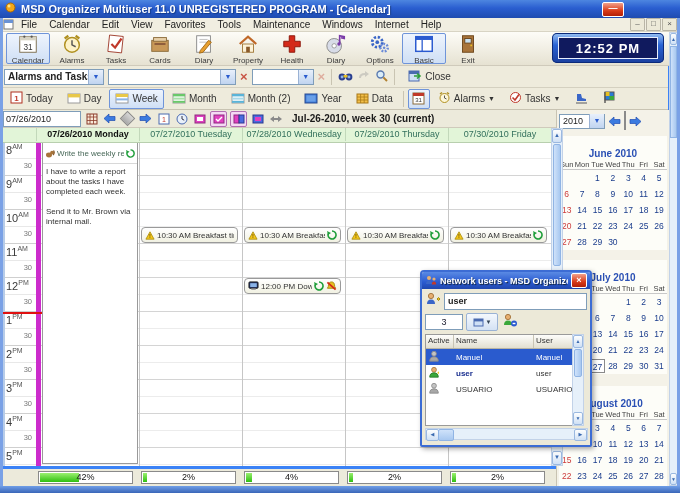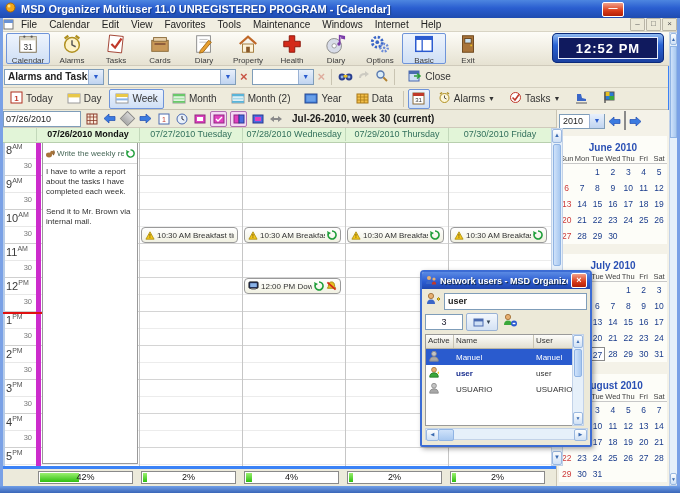--- a/index.html
+++ b/index.html
@@ -102,21 +102,21 @@
   .progressrow{position:absolute;left:0;top:469px;width:556px;height:17px;background:#eceadb;z-index:30;}
   .pbar{position:absolute;top:2px;height:13px;background:#fff;border:1px solid #8a8a8a;box-sizing:border-box;}
   .pfill{position:absolute;left:1px;top:1px;bottom:1px;background:linear-gradient(#9af070,#2fbf10);}
   .plabel{position:absolute;left:0;right:0;top:0;bottom:0;font-size:9px;color:#111;text-align:center;line-height:11px;}
   
   .sidepanel{position:absolute;left:556px;top:110px;width:113px;height:376px;background:#f4f2e8;border-left:1px solid #c8c3b2;box-sizing:border-box;z-index:22;}
   .yearbar{display:flex;align-items:center;gap:3px;padding:2px 2px;}
   .yearcombo{width:46px;height:15px;background:#fff;border:1px solid #7f9db9;display:flex;align-items:center;}
   .yearcombo .cval{flex:1;font-size:9px;font-weight:normal;}
   .minical{width:108px;margin:0 auto;background:#fdfdf8;}
-  .minical .mtitle{font-size:10px;font-weight:bold;color:#2a50b4;text-align:center;padding:6px 0 1px;}
+  .minical .mtitle{font-size:10px;font-weight:bold;color:#2a50b4;text-align:center;padding:12px 0 1px;}
   .minical .wdrow{display:flex;border-bottom:1px solid #c8c8c8;}
   .minical .wd{width:15.4px;font-size:7.5px;color:#444;text-align:center;}
   .minical .wkrow{display:flex;}
   .minical .dc{width:15.4px;height:16px;font-size:8.5px;color:#1a3c8c;text-align:center;line-height:16px;}
   .minical .dc.sun{color:#cc3b3b;}
   .minical .dc.today{border:1px solid #8a8a8a;line-height:14px;height:14px;margin-top:1px;box-sizing:border-box;background:#fff;}
   
   .dialog{position:absolute;left:420px;top:270px;width:172px;height:177px;background:#ece9d8;
     border:2px solid #3c6cd4;border-radius:4px 4px 2px 2px;box-shadow:2px 2px 5px rgba(0,0,0,.35);box-sizing:border-box;z-index:60;}
   .dtitle{height:17px;background:linear-gradient(#5a8ae4,#2a5ad0 60%,#1f47ae);display:flex;align-items:center;gap:3px;padding:0 3px;border-radius:2px 2px 0 0;}

